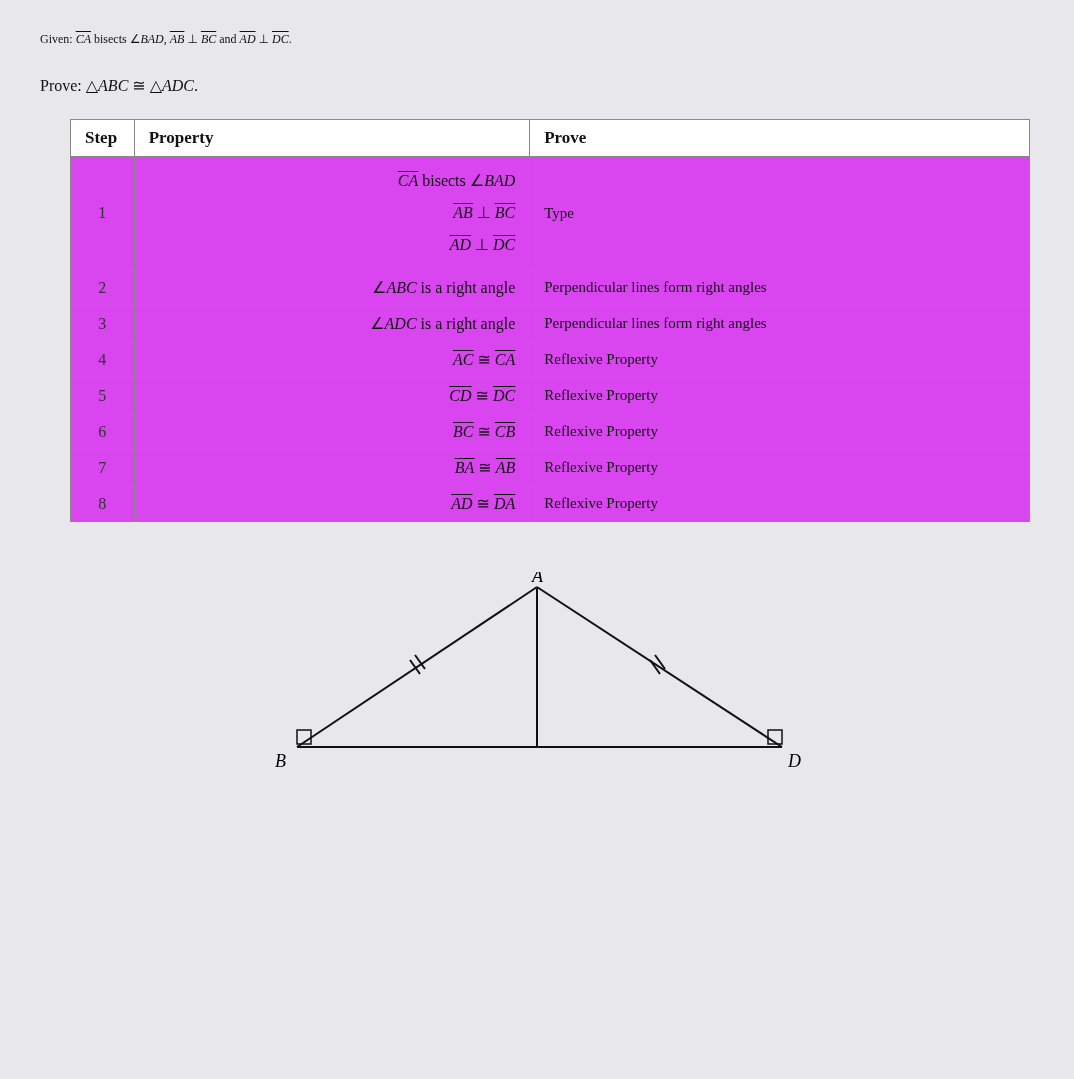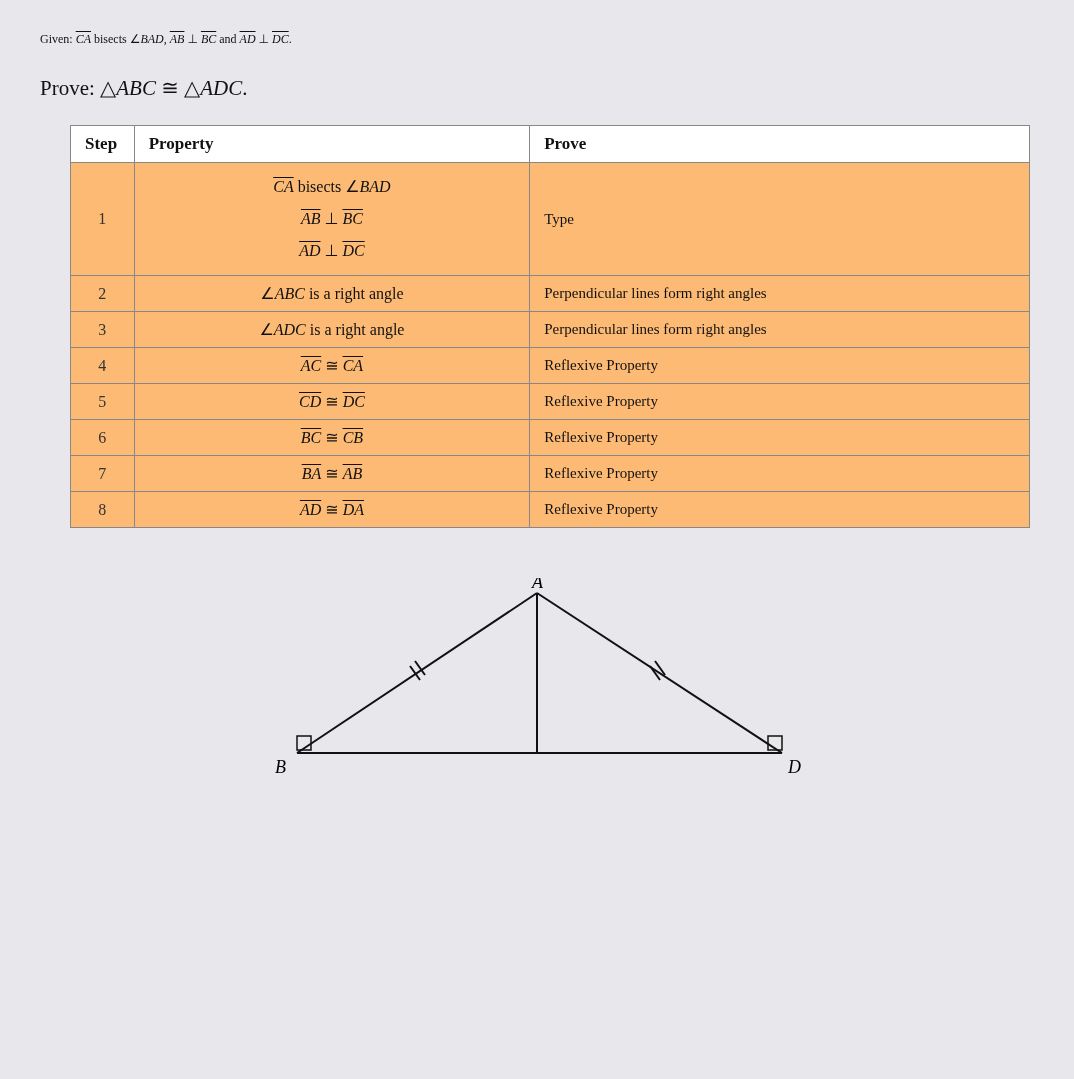--- a/index.html
+++ b/index.html
@@ -11,52 +11,52 @@
       width: 1074px;
       min-height: 1079px;
       padding: 30px 40px 20px 40px;
     }
     .given-text {
       font-size: 12px;
       margin-bottom: 18px;
       line-height: 1.5;
     }
     .prove-text {
-      font-size: 21px;
+      font-size: 16px;
       margin-bottom: 24px;
       margin-top: 28px;
     }
     .overline { text-decoration: overline; }
     .math-italic { font-style: italic; }
 
     table {
       border-collapse: collapse;
       width: 960px;
       margin-left: 30px;
-      background: #fdba74;
+      background: #d946ef;
     }
     th, td {
       border: 1px solid #888;
       padding: 8px 14px;
       vertical-align: middle;
     }
     th {
       font-weight: bold;
       background: white;
       text-align: left;
       font-size: 17px;
     }
     td.step-col {
       text-align: center;
       width: 60px;
       font-size: 16px;
       color: #333;
     }
     td.statement-col {
-      text-align: center;
+      text-align: right;
       width: 380px;
       font-size: 16px;
     }
     td.reason-col {
       font-size: 15px;
       width: 480px;
     }
     .try-row td {
       padding: 10px 8px;
     }

